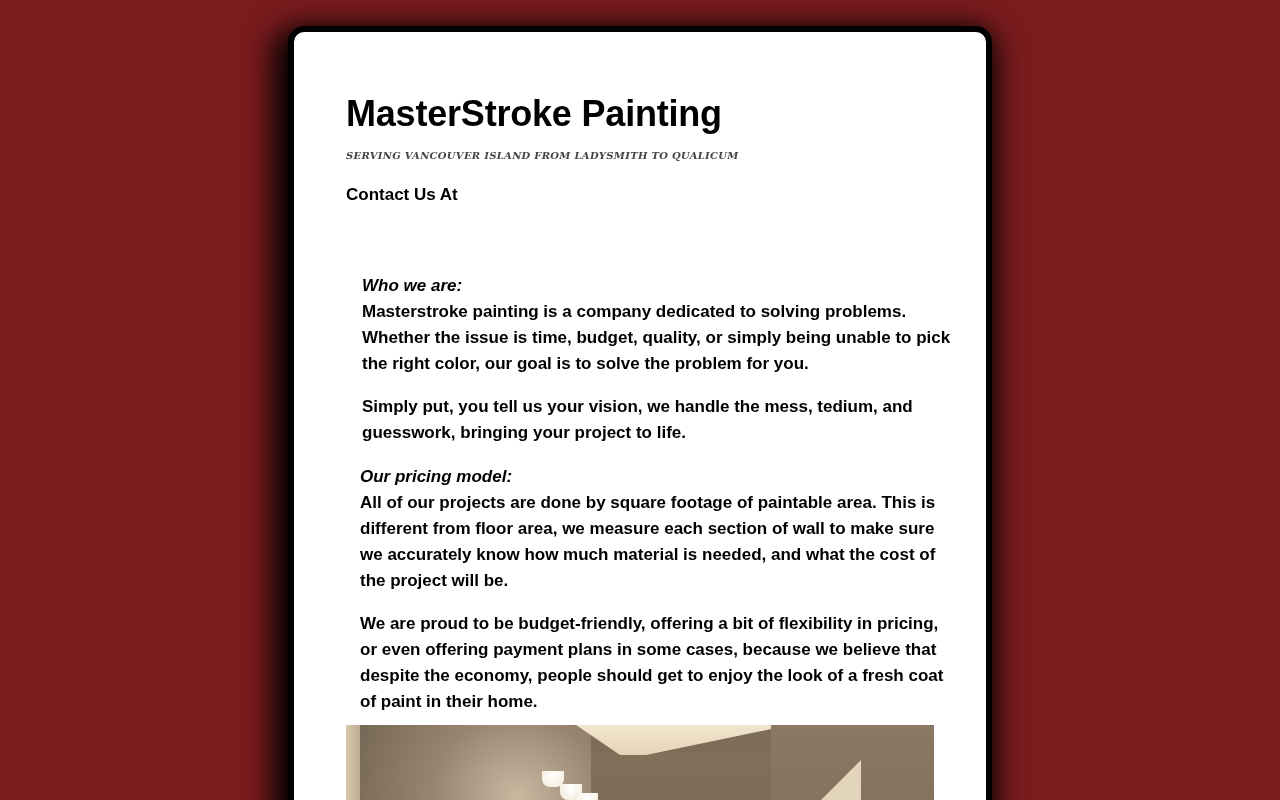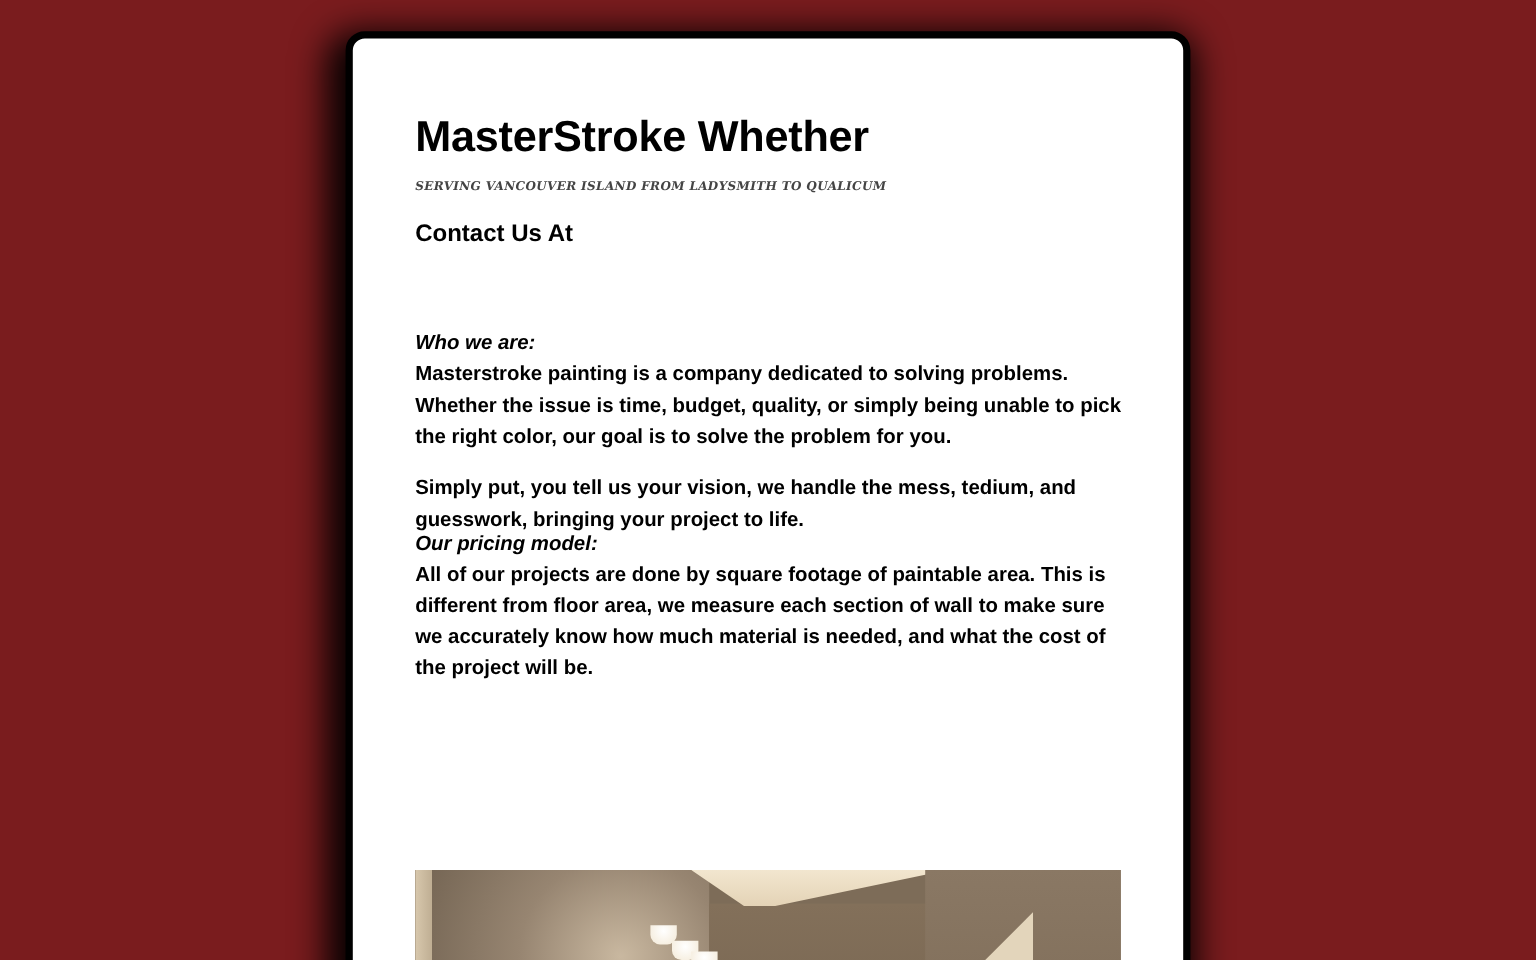--- a/index.html
+++ b/index.html
@@ -51,21 +51,21 @@
       letter-spacing: 0.3px;
       color: #444;
       white-space: nowrap;
       text-transform: uppercase;
       font-weight: bold;
     }
     .contact {
       position: absolute;
       top: 150px;
       left: 0;
-      font-size: 20px;
+      font-size: 17px;
       line-height: 26px;
     }
     .contact .label { font-weight: bold; }
     .section {
       position: absolute;
       left: 0;
       width: 592px;
       font-size: 17px;
       line-height: 26px;
     }
@@ -113,36 +113,37 @@
       position: absolute; width: 22px; height: 16px; border-radius: 0 0 8px 8px;
       background: radial-gradient(ellipse at 50% 30%, #ffffff, #f3e9d6);
     }
   </style>
 </head>
 <body>
 
 <div class="card">
   <div class="content">
 
-    <h1>MasterStroke Whether</h1>
+    <h1>MasterStroke Painting</h1>
     <div class="tagline">Serving Vancouver Island from Ladysmith to Qualicum</div>
 
     <div class="contact">
       <div class="label">Contact Us At</div>
     </div>
 
-    <div class="section" style="top:241px;">
+    <div class="section" style="top:241px;margin-left:16px;">
       <div class="heading">Who we are:</div>
       <p>Masterstroke painting is a company dedicated to solving problems. Whether the issue is time, budget, quality, or simply being unable to pick the right color, our goal is to solve the problem for you.</p>
       <p style="margin-top:17px;">Simply put, you tell us your vision, we handle the mess, tedium, and guesswork, bringing your project to life.</p>
     </div>
 
-    <div class="section" style="top:408px;">
+    <div class="section" style="top:432px;margin-left:14px;">
       <div class="heading">Our pricing model:</div>
       <p>All of our projects are done by square footage of paintable area. This is different from floor area, we measure each section of wall to make sure we accurately know how much material is needed, and what the cost of the project will be.</p>
+      <p style="margin-top:17px;">We are proud to be budget-friendly, offering a bit of flexibility in pricing, or even offering payment plans in some cases, because we believe that despite the economy, people should get to enjoy the look of a fresh coat of paint in their home.</p>
     </div>
 
     <div class="photo">
       <div class="wall-left"></div>
       <div class="trim-left"></div>
       <div class="wall-mid"></div>
       <div class="ceiling"></div>
       <div class="wall-right"></div>
       <div class="door"></div>
       <div class="lamp" style="left:196px; top:46px;"></div>

